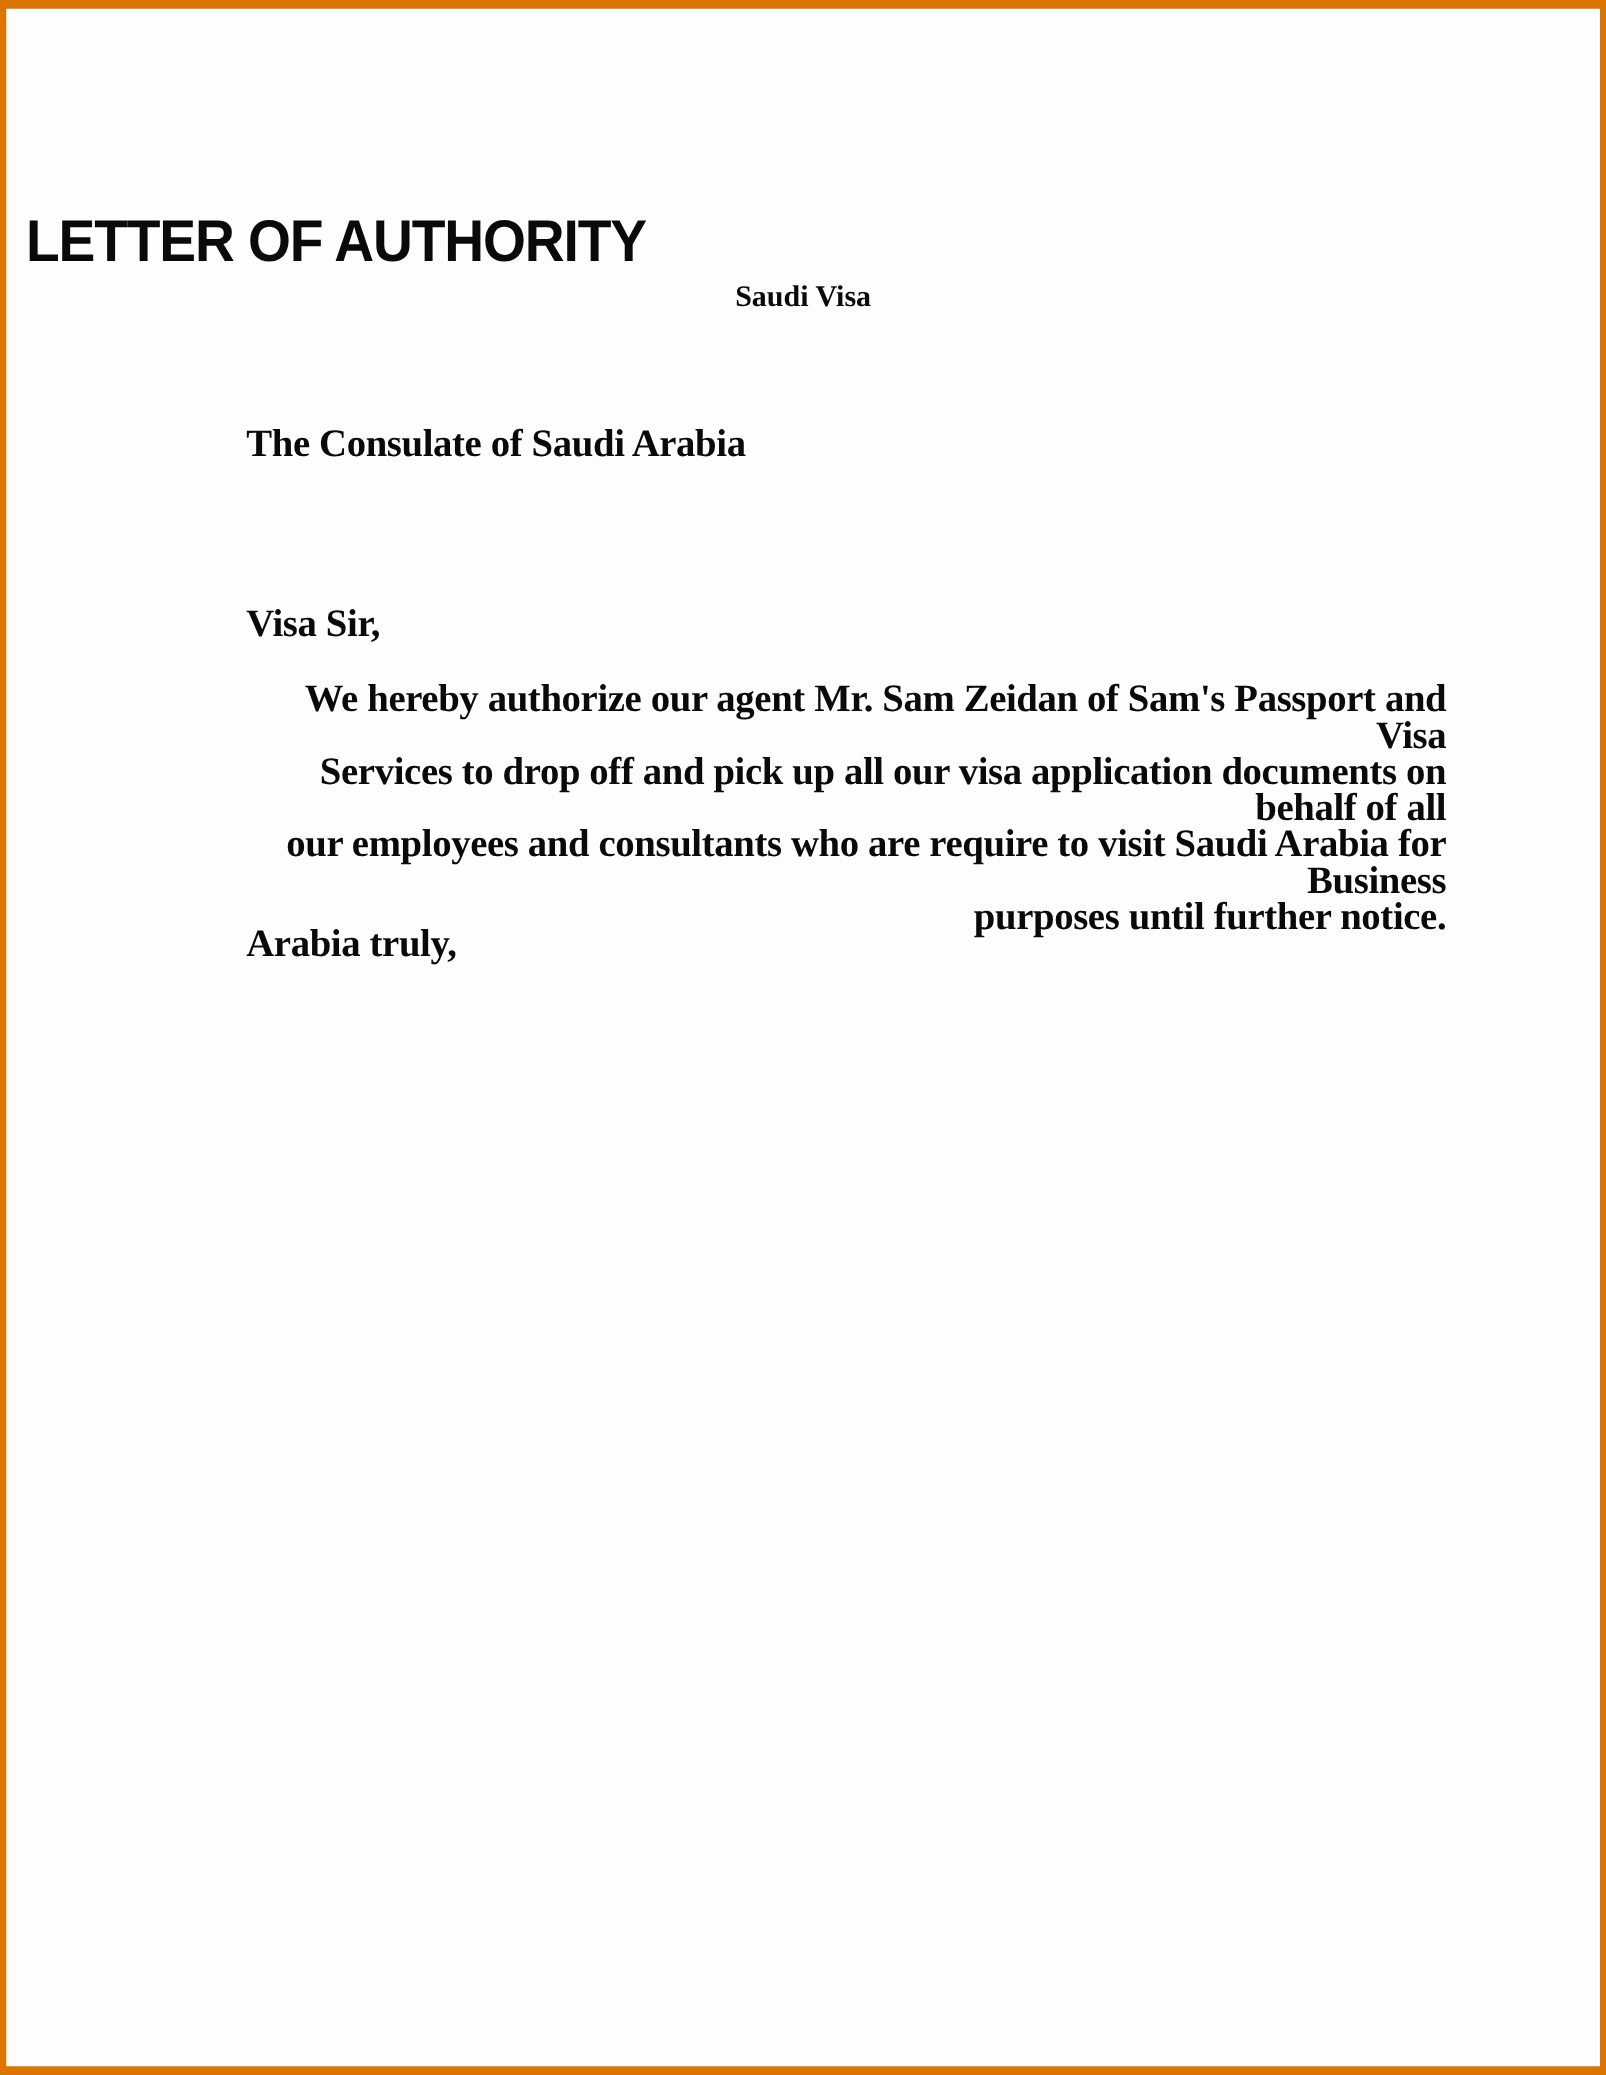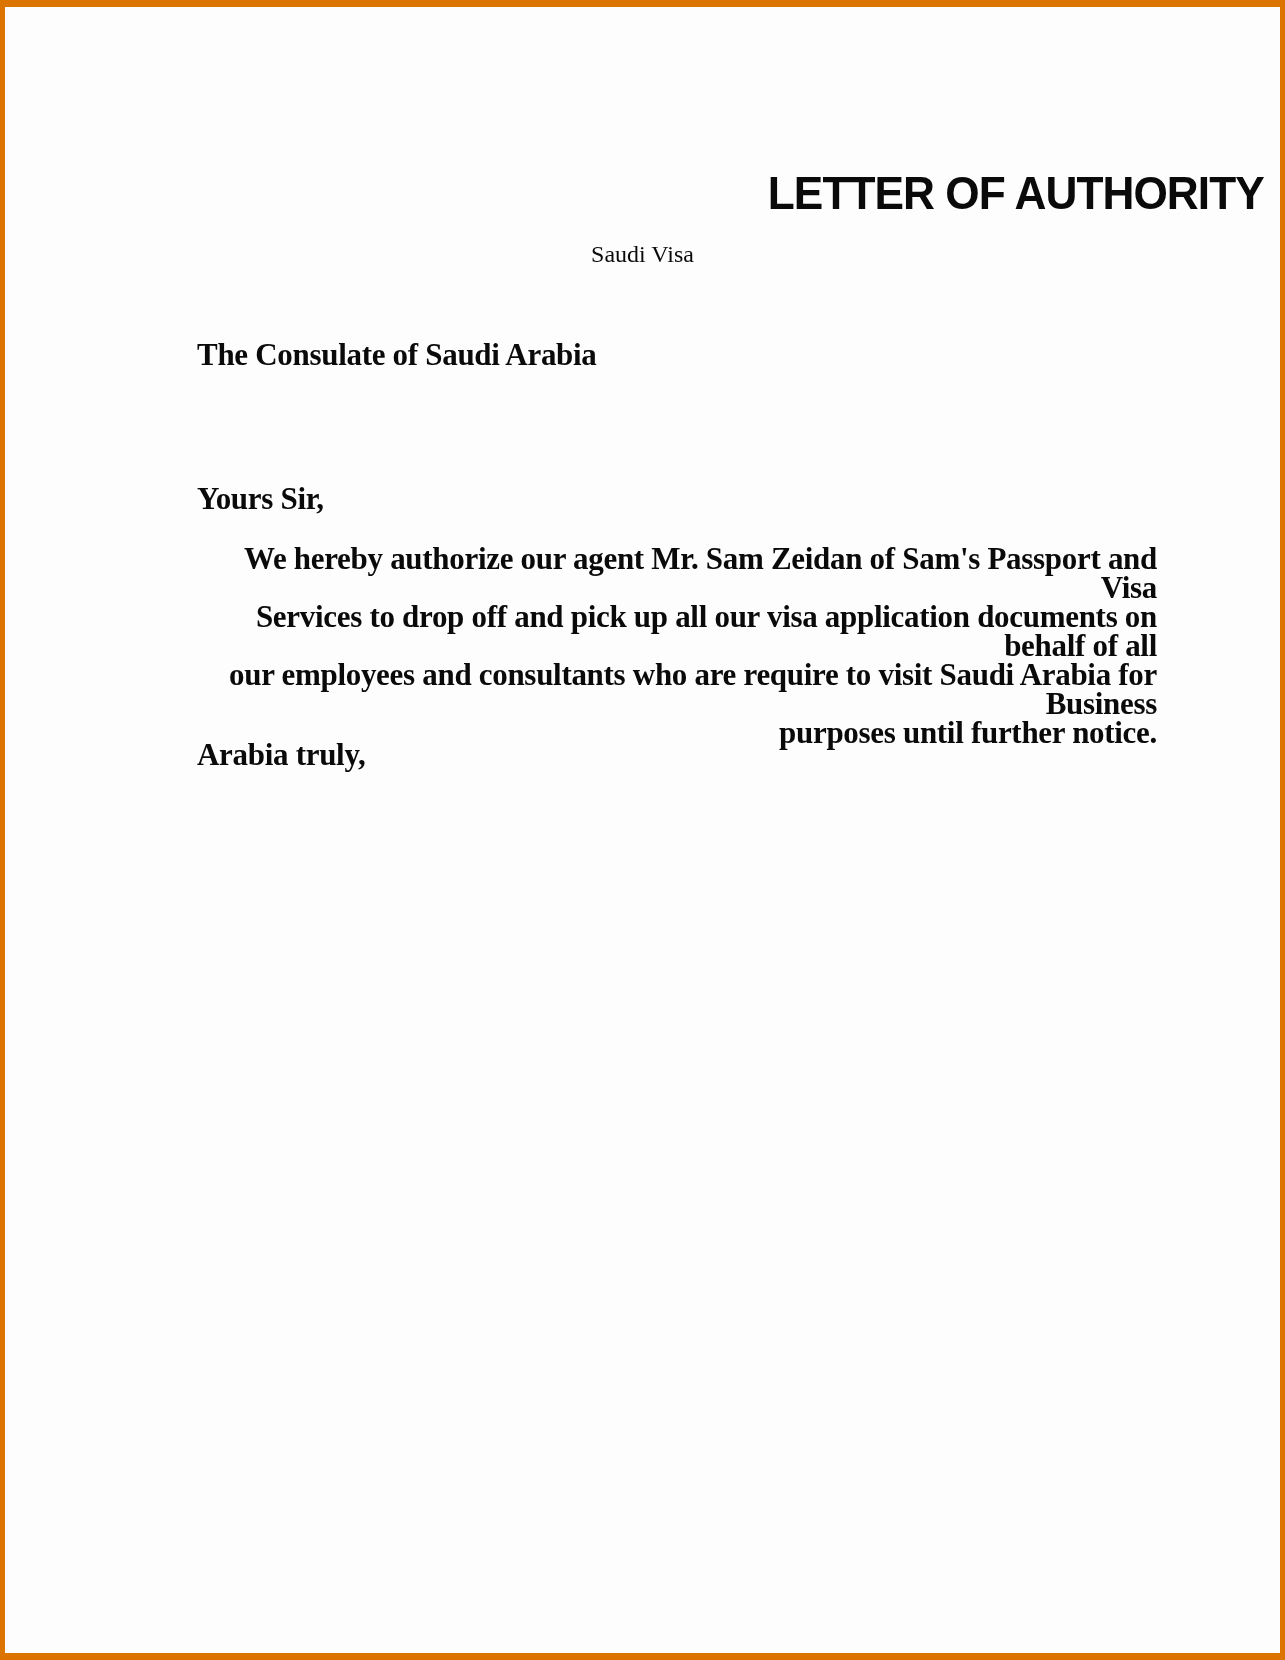--- a/index.html
+++ b/index.html
@@ -22,42 +22,40 @@
     border-right: 5px solid var(--border_orange);
     overflow: hidden;
     color: var(--ink);
   }
 
   .title-wrap {
     position: absolute;
     top: 158px;
     left: 0;
     width: 100%;
-    text-align: right;
-    padding-left: 48px;
+    text-align: left;
   }
   .letter-title {
     display: inline-block;
     font-family: "Liberation Sans", sans-serif;
     font-weight: 900;
     font-size: 47px;
     letter-spacing: -1px;
     transform: scaleX(0.94);
     transform-origin: center;
     white-space: nowrap;
   }
   .letter-subtitle {
     position: absolute;
     top: 218px;
     left: 0;
     width: 100%;
     text-align: center;
-    font-weight: normal;
+    font-weight: bold;
     font-size: 24px;
-    margin-top: 16px;
   }
 
   .serif-block {
     position: absolute;
     left: 192px;
     font-weight: bold;
     font-size: 31px;
     line-height: 30px;
     letter-spacing: -0.3px;
     color: var(--ink);
@@ -81,21 +79,21 @@
   <div class="title-wrap">
     <span class="letter-title">LETTER OF AUTHORITY</span>
   </div>
 
   <div class="letter-subtitle">Saudi Visa</div>
 
   <div class="serif-block recipient-block">
     <div>The Consulate of Saudi Arabia</div>
   </div>
 
-  <div class="serif-block salutation">Yours Sir,</div>
+  <div class="serif-block salutation">Visa Sir,</div>
 
   <div class="serif-block body-paragraph">We hereby authorize our agent Mr. Sam Zeidan of Sam's Passport and Visa
 Services to drop off and pick up all our visa application documents on behalf of all
 our employees and consultants who are require to visit Saudi Arabia for Business
 purposes until further notice.</div>
 
   <div class="serif-block closing">Arabia truly,</div>
 
 </div>
 

